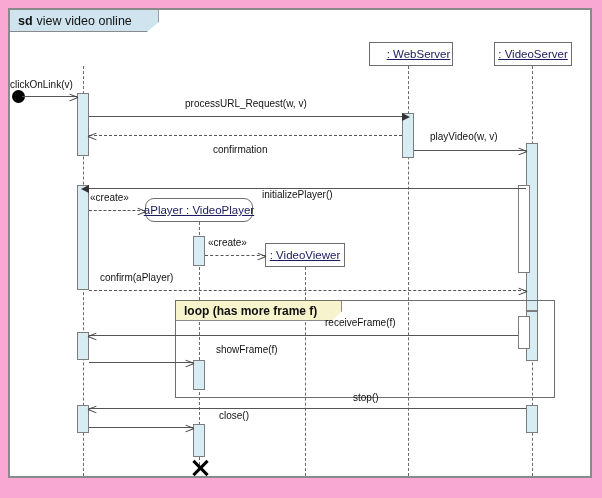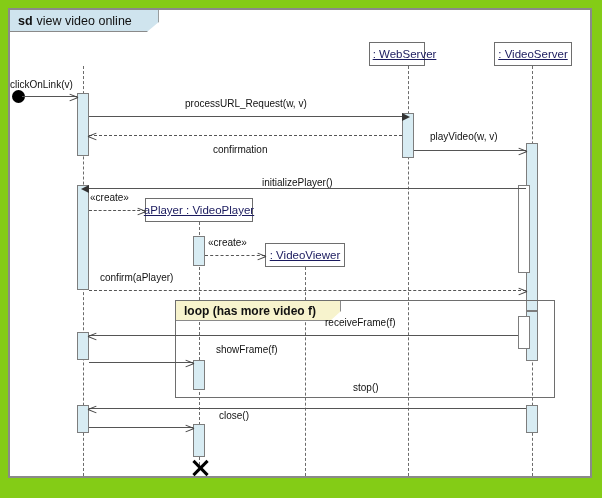--- a/index.html
+++ b/index.html
@@ -7,21 +7,21 @@
     padding: 0;
     background: #ffffff;
   }
   body {
     font-family: "Liberation Sans", sans-serif;
   }
   #canvas {
     position: relative;
     width: 602px;
     height: 498px;
-    background: #84cc16;
+    background: #f9a8d4;
     overflow: hidden;
   }
   
   .sd-frame {
     position: absolute;
     left: 8px;
     top: 8px;
     width: 584px;
     height: 470px;
     border: 2px solid #8a8a8a;
@@ -206,27 +206,27 @@
 
 <div id="canvas">
 
   <div class="sd-frame"></div>
 
   <div class="frame-tag">
     <span class="kw">sd</span>
     <span>view video online</span>
   </div>
 
-  <div class="ll-head" style="left:369px; top:42px; width:56px;padding-left:15px;">
+  <div class="ll-head" style="left:369px; top:42px; width:84px;padding-left:15px;">
     <span>: WebServer</span>
   </div>
   <div class="ll-head" style="left:494px; top:42px; width:78px;">
     <span>: VideoServer</span>
   </div>
-  <div class="ll-head" style="left:145px; top:198px; width:108px;">
+  <div class="ll-head" style="left:145px; top:198px; width:108px;border-radius:9px;">
     <span>aPlayer : VideoPlayer</span>
   </div>
   <div class="ll-head" style="left:265px; top:243px; width:80px;">
     <span>: VideoViewer</span>
   </div>
 
   <div class="ll-line" style="left:83px;  top:66px;  height:410px;"></div>
   <div class="ll-line" style="left:408px; top:66px;  height:410px;"></div>
   <div class="ll-line" style="left:532px; top:66px;  height:410px;"></div>
   <div class="ll-line" style="left:199px; top:222px; height:243px;"></div>
@@ -244,21 +244,21 @@
   <div class="act" style="left:526px; top:311px; height:50px;"></div>
   <div class="act plain" style="left:518px; top:316px; height:33px;"></div>
   <div class="act" style="left:526px; top:405px; height:28px;"></div>
 
   <div class="act" style="left:193px; top:236px; height:30px;"></div>
   <div class="act" style="left:193px; top:360px; height:30px;"></div>
   <div class="act" style="left:193px; top:424px; height:33px;"></div>
 
   <div class="frag" style="left:175px; top:300px; width:380px; height:98px;"></div>
   <div class="frag-tag" style="left:176px; top:301px;">
-    <span>loop (has more video f)</span>
+    <span>loop (has more frame f)</span>
   </div>
 
   <div class="found-dot" style="left:12px; top:90px;"></div>
   <div class="msg" style="left:22px; top:96px; width:55px;">
     <span class="arrow open-r" style="right:-1px;"></span>
   </div>
   <div class="msg-label" style="left:10px; top:79px;">clickOnLink(v)</div>
 
   <div class="msg" style="left:89px; top:116px; width:313px;">
     <span class="arrow filled-r" style="right:-8px;"></span>
@@ -271,21 +271,21 @@
   <div class="msg-label" style="left:213px; top:144px;">confirmation</div>
 
   <div class="msg" style="left:414px; top:150px; width:112px;">
     <span class="arrow open-r" style="right:-1px;"></span>
   </div>
   <div class="msg-label" style="left:430px; top:131px;">playVideo(w, v)</div>
 
   <div class="msg" style="left:89px; top:188px; width:437px;">
     <span class="arrow filled-l" style="left:-8px;"></span>
   </div>
-  <div class="msg-label" style="left:262px; top:177px;">initializePlayer()</div>
+  <div class="msg-label" style="left:262px; top:189px;">initializePlayer()</div>
 
   <div class="msg dashed" style="left:89px; top:210px; width:56px;">
     <span class="arrow open-r" style="right:-1px;"></span>
   </div>
   <div class="msg-label" style="left:90px; top:192px;">«create»</div>
 
   <div class="msg dashed" style="left:205px; top:255px; width:60px;">
     <span class="arrow open-r" style="right:-1px;"></span>
   </div>
   <div class="msg-label" style="left:208px; top:237px;">«create»</div>
@@ -301,21 +301,21 @@
   <div class="msg-label" style="left:325px; top:317px;">receiveFrame(f)</div>
 
   <div class="msg" style="left:89px; top:362px; width:104px;">
     <span class="arrow open-r" style="right:-1px;"></span>
   </div>
   <div class="msg-label" style="left:216px; top:344px;">showFrame(f)</div>
 
   <div class="msg" style="left:89px; top:408px; width:437px;">
     <span class="arrow open-l" style="left:-1px;"></span>
   </div>
-  <div class="msg-label" style="left:353px; top:382px;text-align:right;">stop()</div>
+  <div class="msg-label" style="left:353px; top:392px;text-align:right;">stop()</div>
 
   <div class="msg" style="left:89px; top:427px; width:104px;">
     <span class="arrow open-r" style="right:-1px;"></span>
   </div>
   <div class="msg-label" style="left:219px; top:410px;">close()</div>
 
   <div class="destroy" style="left:189px; top:458px;"></div>
 
 </div>
 

